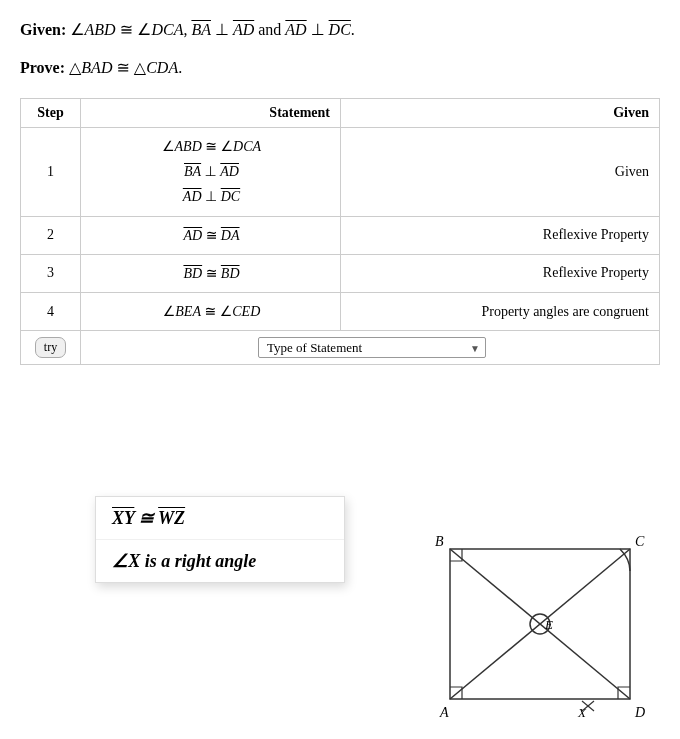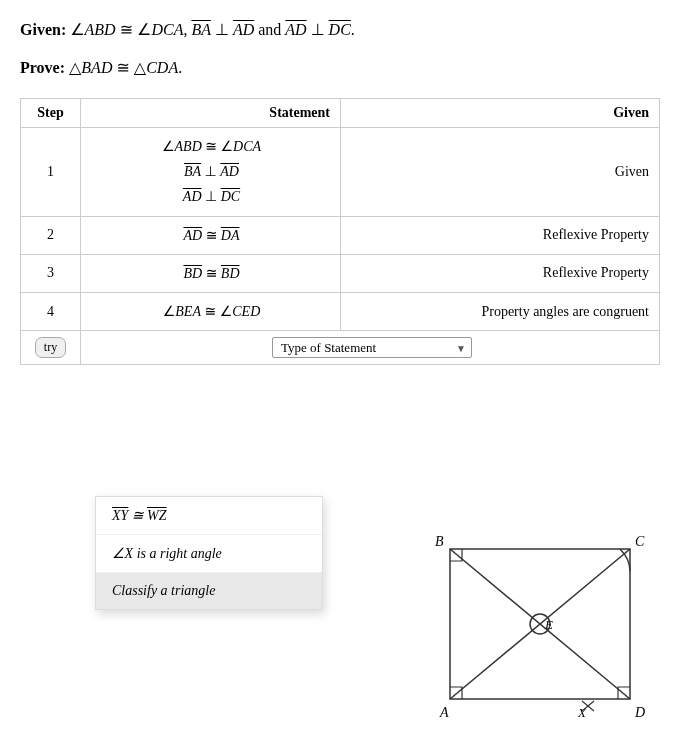--- a/index.html
+++ b/index.html
@@ -95,21 +95,21 @@
     .type-select {
       border: 1px solid #999;
       background: #fff;
       padding: 2px 24px 2px 8px;
       font-size: 13px;
       font-family: Georgia, serif;
       border-radius: 2px;
       appearance: none;
       -webkit-appearance: none;
       cursor: pointer;
-      width: 200px;
+      width: 228px;
       position: relative;
     }
 
     .select-wrapper {
       position: relative;
       display: inline-block;
     }
 
     .select-wrapper::after {
       content: '▼';
@@ -120,26 +120,27 @@
       transform: translateY(-50%);
       pointer-events: none;
       color: #555;
     }
 
     
     .dropdown-overlay {
       position: absolute;
       left: 95px;
       top: 496px;
-      width: 228px;
+      width: 250px;
       background: #fff;
       border: 1px solid #ddd;
       box-shadow: 2px 4px 10px rgba(0,0,0,0.15);
       z-index: 100;
-      font-size: 14px;
+      font-size: 18px;
+      font-weight: bold;
     }
 
     .dropdown-item {
       padding: 10px 16px;
       cursor: pointer;
       border-bottom: 1px solid #f0f0f0;
       font-style: italic;
     }
 
     .dropdown-item:last-child {
@@ -245,23 +246,20 @@
     </tbody>
   </table>
 
   <div class="dropdown-overlay">
     <div class="dropdown-item">
       <span class="ol"><i>XY</i></span> ≅ <span class="ol"><i>WZ</i></span>
     </div>
     <div class="dropdown-item">
       ∠<i>X</i> is a right angle
     </div>
-    <div class="dropdown-item highlighted">
-      Classify a triangle
-    </div>
   </div>
 
   <div class="figure-container">
     <svg width="230" height="200" viewBox="0 0 230 200" xmlns="http://www.w3.org/2000/svg">
 
       <rect x="20" y="20" width="180" height="150" fill="none" stroke="#333" stroke-width="1.5"></rect>
 
       <line x1="20" y1="170" x2="200" y2="20" stroke="#333" stroke-width="1.5"></line>
       <line x1="20" y1="20" x2="200" y2="170" stroke="#333" stroke-width="1.5"></line>
 

